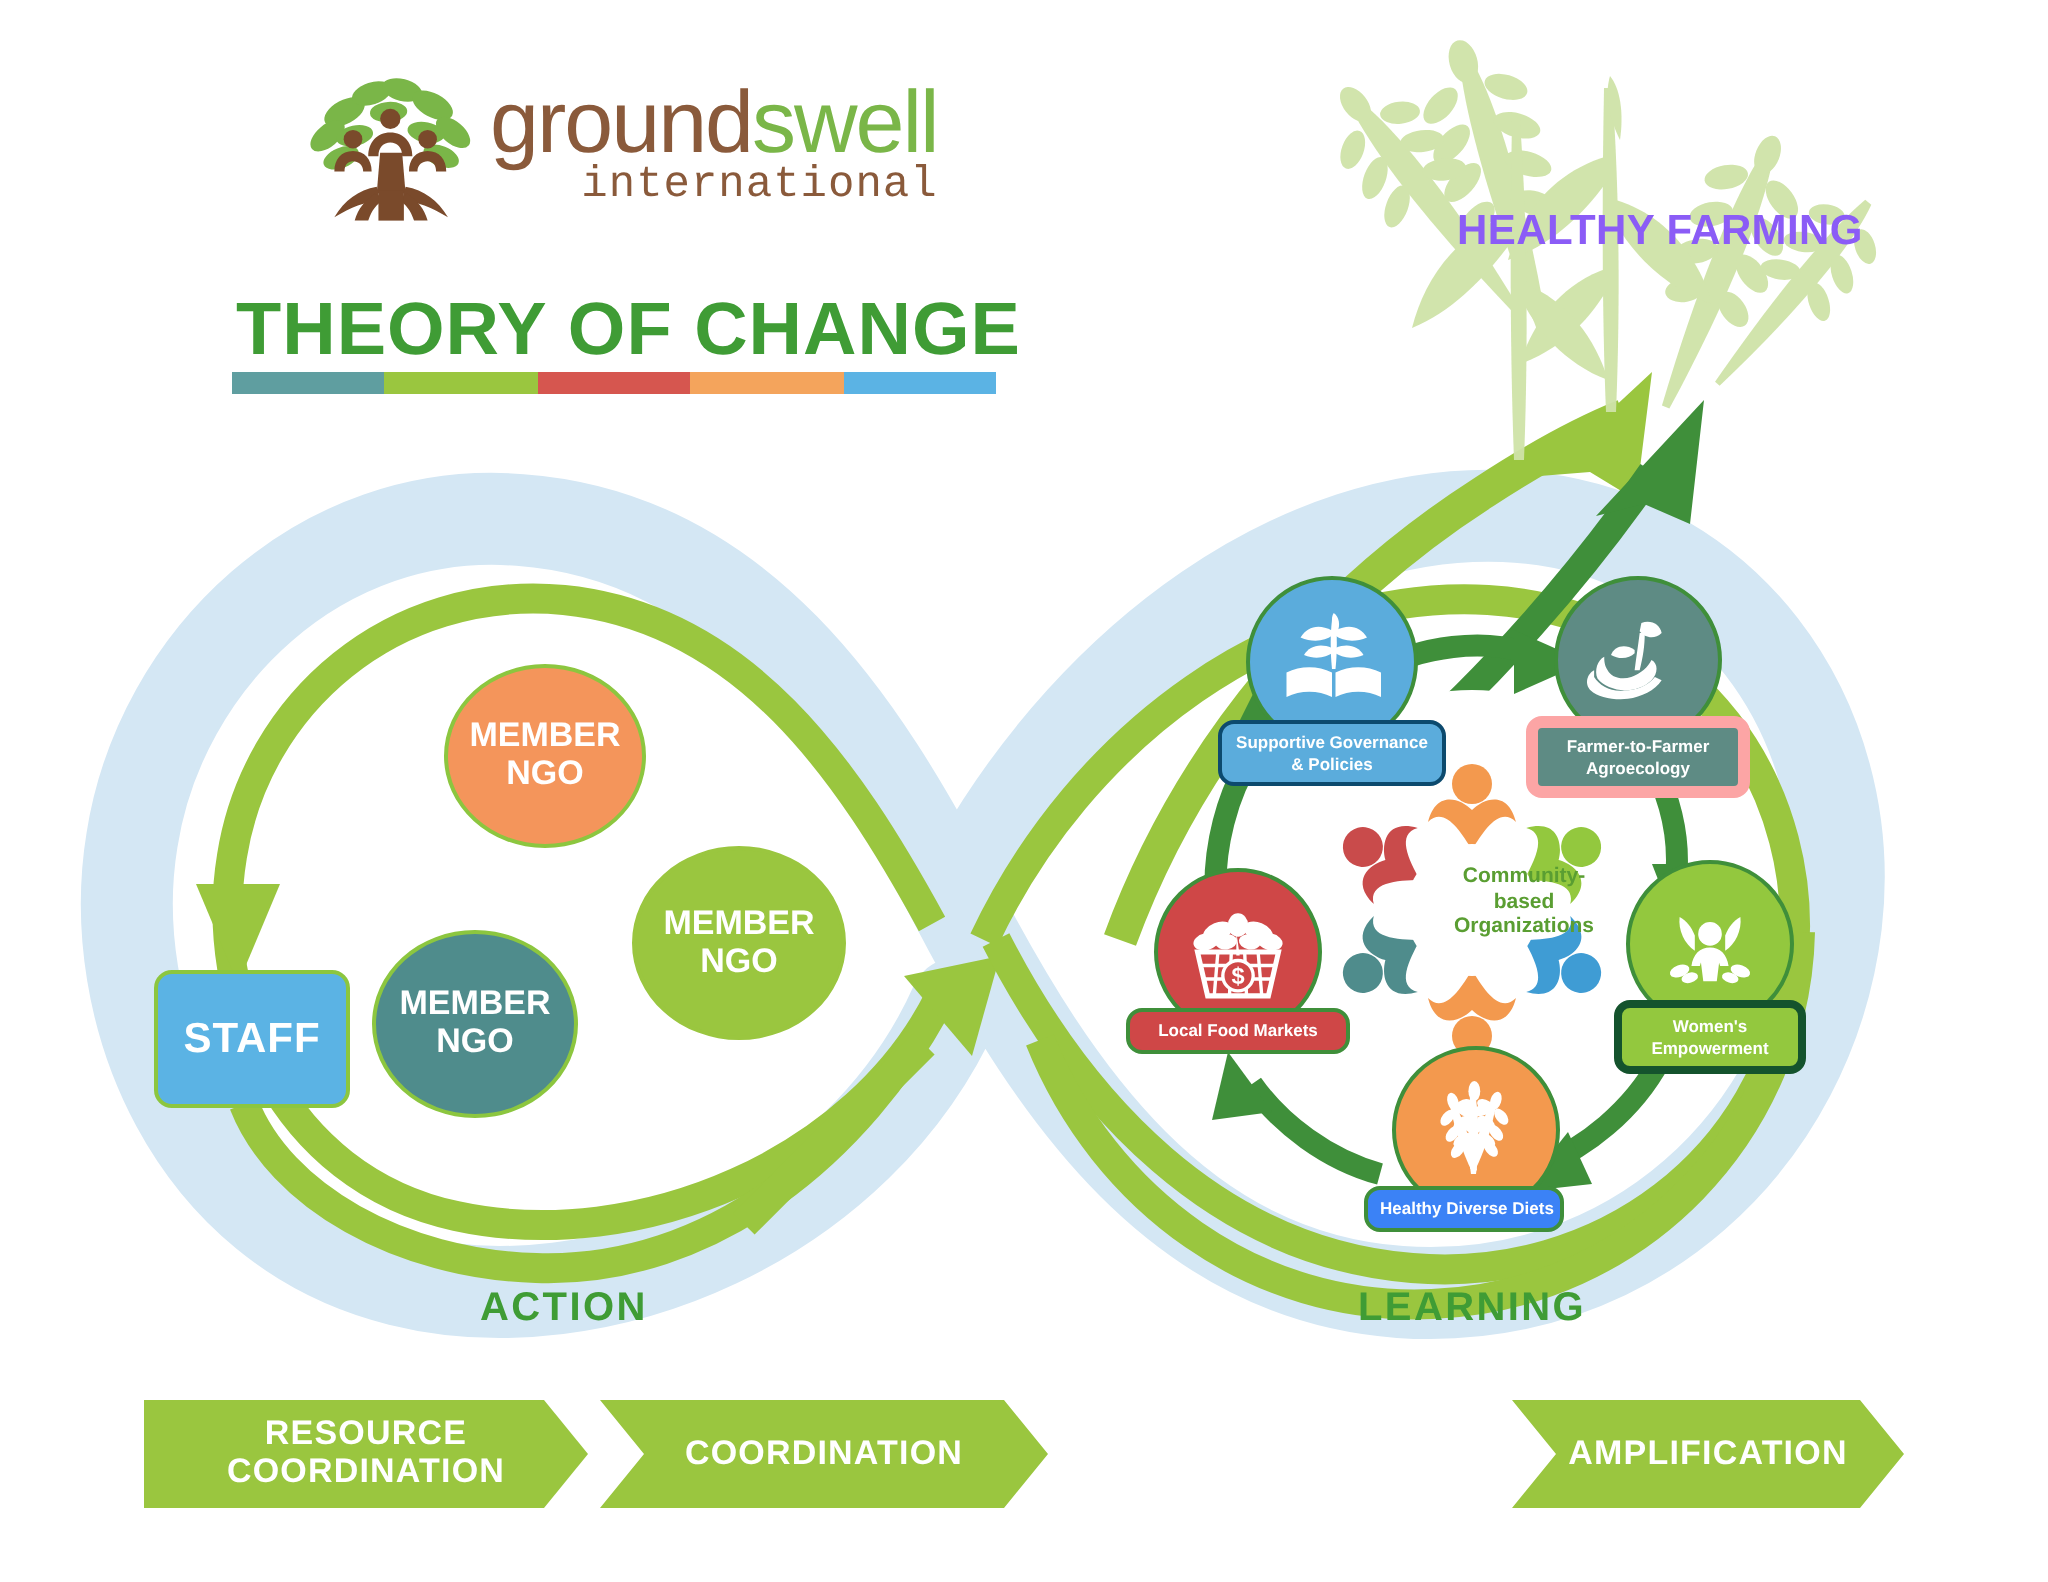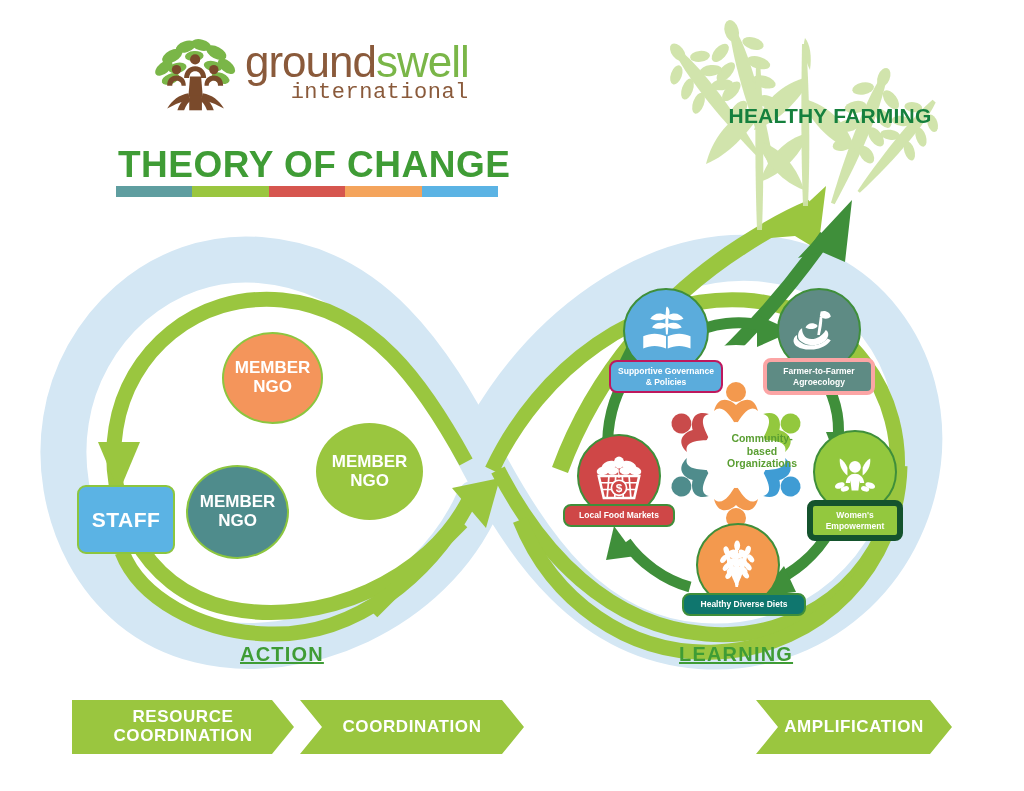--- a/index.html
+++ b/index.html
@@ -21,21 +21,21 @@
   #wm-sub{font-size:22px;color:#8a5a3b;text-align:right;letter-spacing:0.5px;
           margin-top:-2px;font-family:Liberation Mono, monospace;}
   #toc-title{position:absolute;left:10px;top:110px;width:386px;text-align:center;
              font-size:37px;font-weight:bold;color:#3f9c35;letter-spacing:0.5px;
              white-space:nowrap;}
   #accent-bar{position:absolute;left:8px;top:152px;width:382px;height:11px;display:flex;}
   #accent-bar i{display:block;height:100%;flex:1;}
 
   
   #hf-title{position:absolute;left:660px;top:104px;width:340px;text-align:center;
-            font-size:21px;font-weight:bold;color:#15803d;line-height:1.12;
+            font-size:21px;font-weight:bold;color:#8b5cf6;line-height:1.12;
             letter-spacing:0.2px;z-index:6;}
   #staff-box{position:absolute;left:77px;top:485px;width:94px;height:65px;
              background:#5bb3e4;border:2px solid #8cc63f;border-radius:9px;
              display:flex;align-items:center;justify-content:center;
              color:#fff;font-size:21px;font-weight:bold;letter-spacing:0.5px;}
   .ngo{position:absolute;border-radius:50%;display:flex;align-items:center;
        justify-content:center;color:#fff;font-weight:bold;font-size:17px;
        text-align:center;line-height:1.1;}
   #ngo1{left:222px;top:332px;width:97px;height:88px;background:#f4955b;
         border:2px solid #8cc63f;}
@@ -50,21 +50,21 @@
              display:flex;align-items:center;justify-content:center;}
   .cyc .cap{position:absolute;border-radius:8px;color:#fff;font-size:8.5px;
             font-weight:bold;text-align:center;line-height:1.25;
             padding:4px 6px;white-space:nowrap;}
   #cb-center{position:absolute;left:700px;top:432px;width:72px;
              text-align:center;font-size:10.5px;font-weight:bold;color:#5a9e32;
              line-height:1.2;z-index:6;margin-left:26px;}
 
   
   .loop-label{position:absolute;font-size:20px;font-weight:bold;color:#3f9c35;
-              letter-spacing:1.2px;text-decoration:underline;}
+              letter-spacing:1.2px;}
   #label-action{left:240px;top:643px;}
   #label-learning{left:679px;top:643px;}
 
   
   #chev-strip{position:absolute;left:72px;top:700px;width:880px;height:54px;}
   .chev{position:absolute;top:0;height:54px;background:#9ac63f;
         display:flex;align-items:center;justify-content:center;
         color:#ffffff;font-weight:bold;font-size:17px;text-align:center;
         letter-spacing:0.6px;line-height:1.1;
         clip-path:polygon(0 0, calc(100% - 22px) 0, 100% 50%, calc(100% - 22px) 100%, 0 100%, 22px 50%);}
@@ -359,21 +359,21 @@
           <path d="M32 24 C 25 21, 19 23, 16 28 C 23 31, 29 29, 32 27 Z"></path>
           <path d="M34 24 C 41 21, 47 23, 50 28 C 43 31, 37 29, 34 27 Z"></path>
           <path d="M33 4 C 36 6, 37 11, 35 15 C 32 12, 31 7, 33 4 Z"></path>
           <path d="M32 38 C 24 34, 14 34, 6 38 L 6 52 C 14 48, 24 48, 32 52 Z"></path>
           <path d="M34 38 C 42 34, 52 34, 60 38 L 60 52 C 52 48, 42 48, 34 52 Z"></path>
           <path d="M4 40 L 4 54 C 14 50, 24 50, 33 55 C 42 50, 52 50, 62 54 L 62 40
                    C 52 36, 42 36, 33 41 C 24 36, 14 36, 4 40 Z" opacity="0.0"></path>
         </g>
       </svg>
     </div>
-    <div class="cap" style="left:-14px;top:72px;width:114px;background:#5bacdc;border:2px solid #be185d;box-sizing:border-box;">
+    <div class="cap" style="left:-14px;top:72px;width:114px;background:#5bacdc;border:2px solid #0c4a6e;box-sizing:border-box;">
       <span>Supportive Governance</span><br>
       <span>&amp; Policies</span>
     </div>
   </div>
 
   <div class="cyc" style="left:777px;top:288px;width:84px;height:84px;">
     <div class="disc" style="width:84px;height:84px;background:#5e8b84;border:2px solid #3f8f3a;box-sizing:border-box;">
       <svg viewBox="0 0 64 64" width="54" height="54">
         <g fill="#ffffff">
           <path d="M34 10 C 40 8, 45 11, 46 16 C 42 20, 36 19, 33 15 Z"></path>
@@ -382,21 +382,21 @@
           <path d="M12 30 C 8 32, 6 38, 8 43 C 11 47, 18 50, 24 50
                    C 30 50, 36 48, 40 44 C 44 40, 44 34, 40 32
                    C 38 36, 34 40, 28 42 C 22 44, 16 42, 14 38
                    C 12 35, 12 32, 12 30 Z"></path>
           <path d="M6 38 C 2 40, 0 46, 4 50 C 8 54, 18 56, 26 55
                    C 34 54, 42 50, 46 44 L 42 42 C 38 47, 31 50, 24 50
                    C 16 51, 9 47, 6 42 Z"></path>
         </g>
       </svg>
     </div>
-    <div class="cap" style="left:-14px;top:70px;width:112px;background:#5e8b84;border:4px solid #fca5a5;box-sizing:border-box;">
+    <div class="cap" style="left:-14px;top:70px;width:112px;background:#5e8b84;border:6px solid #fca5a5;box-sizing:border-box;">
       <span>Farmer-to-Farmer</span><br>
       <span>Agroecology</span>
     </div>
   </div>
 
   <div class="cyc" style="left:813px;top:430px;width:84px;height:84px;">
     <div class="disc" style="width:84px;height:84px;background:#93c83e;border:2px solid #3f8f3a;box-sizing:border-box;">
       <svg viewBox="0 0 64 64" width="54" height="54">
         <g fill="#ffffff">
           <circle cx="32" cy="26" r="7"></circle>
@@ -405,21 +405,21 @@
           <path d="M26 38 L 28 54 L 36 54 L 38 38 Z"></path>
           <path d="M23 36 C 17 32, 13 24, 14 16 C 18 18, 21 22, 23 27 Z"></path>
           <path d="M41 36 C 47 32, 51 24, 50 16 C 46 18, 43 22, 41 27 Z"></path>
           <ellipse cx="14" cy="48" rx="6" ry="3.5" transform="rotate(-20 14 48)"></ellipse>
           <ellipse cx="20" cy="52" rx="5" ry="3" transform="rotate(-16 20 52)"></ellipse>
           <ellipse cx="50" cy="48" rx="6" ry="3.5" transform="rotate(20 50 48)"></ellipse>
           <ellipse cx="44" cy="52" rx="5" ry="3" transform="rotate(16 44 52)"></ellipse>
         </g>
       </svg>
     </div>
-    <div class="cap" style="left:-6px;top:70px;width:96px;background:#93c83e;border:6px solid #14532d;box-sizing:border-box;">
+    <div class="cap" style="left:-6px;top:70px;width:96px;background:#93c83e;border:4px solid #14532d;box-sizing:border-box;">
       <span>Women's</span><br>
       <span>Empowerment</span>
     </div>
   </div>
 
   <div class="cyc" style="left:696px;top:523px;width:84px;height:84px;">
     <div class="disc" style="width:84px;height:84px;background:#f3994e;border:2px solid #3f8f3a;box-sizing:border-box;">
       <svg viewBox="0 0 64 64" width="54" height="54">
         <g fill="#ffffff">
           <g transform="translate(32,8)">
@@ -448,21 +448,21 @@
             <ellipse cx="5" cy="9" rx="5.5" ry="3.2" transform="rotate(34 5 9)"></ellipse>
             <ellipse cx="-7" cy="19" rx="5.5" ry="3.2" transform="rotate(-34 -7 19)"></ellipse>
             <ellipse cx="5" cy="19" rx="5.5" ry="3.2" transform="rotate(34 5 19)"></ellipse>
             <ellipse cx="-7" cy="29" rx="5.5" ry="3.2" transform="rotate(-34 -7 29)"></ellipse>
             <ellipse cx="5" cy="29" rx="5.5" ry="3.2" transform="rotate(34 5 29)"></ellipse>
             <ellipse cx="-1" cy="1" rx="3.2" ry="5.5"></ellipse>
           </g>
         </g>
       </svg>
     </div>
-    <div class="cap" style="left:-14px;top:70px;width:124px;background:#0f766e;border:2px solid #3f8f3a;box-sizing:border-box;">
+    <div class="cap" style="left:-14px;top:70px;width:100px;background:#3b82f6;border:2px solid #3f8f3a;box-sizing:border-box;">
       <span>Healthy Diverse Diets</span>
     </div>
   </div>
 
   <div class="cyc" style="left:577px;top:434px;width:84px;height:84px;">
     <div class="disc" style="width:84px;height:84px;background:#cf4747;border:2px solid #3f8f3a;box-sizing:border-box;">
       <svg viewBox="0 0 64 64" width="54" height="54">
         <g fill="#ffffff">
           <ellipse cx="32" cy="16" rx="6" ry="7"></ellipse>
           <ellipse cx="20" cy="20" rx="9" ry="5.5" transform="rotate(-22 20 20)"></ellipse>

